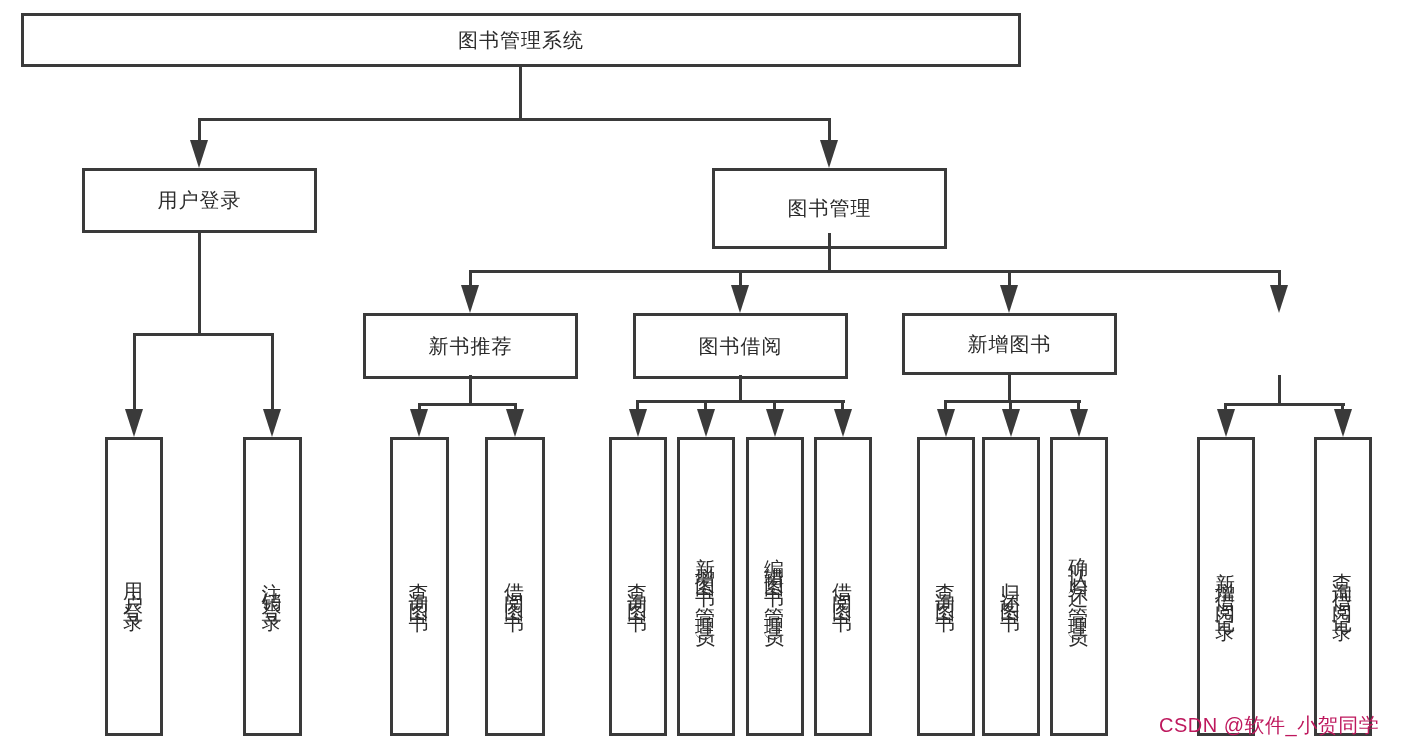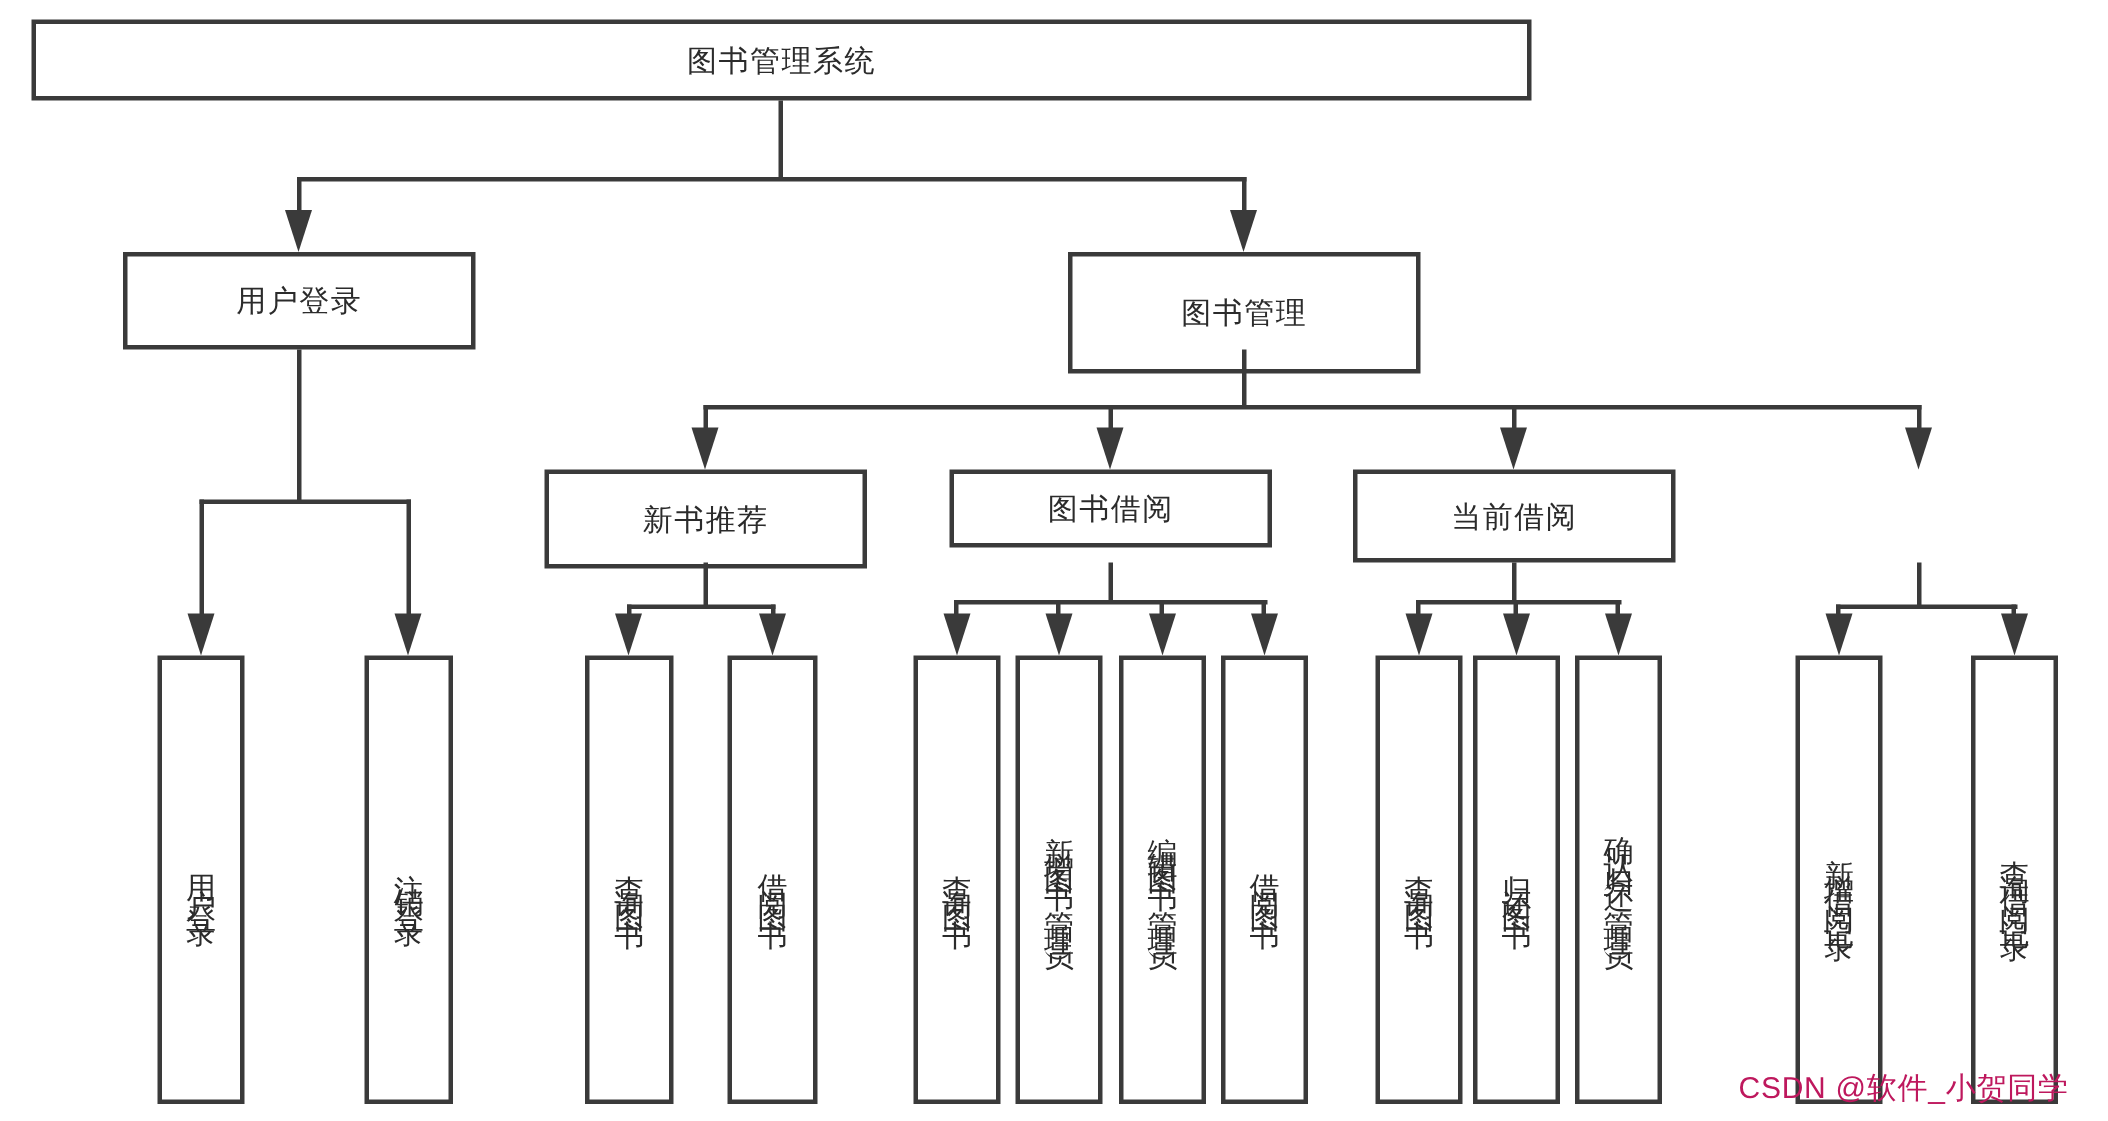--- a/index.html
+++ b/index.html
@@ -90,22 +90,22 @@
   <div class="vline" style="left:469px;top:270px;height:17px;"></div>
   <div class="arrow" style="left:461px;top:285px;"></div>
   <div class="vline" style="left:739px;top:270px;height:17px;"></div>
   <div class="arrow" style="left:731px;top:285px;"></div>
   <div class="vline" style="left:1008px;top:270px;height:17px;"></div>
   <div class="arrow" style="left:1000px;top:285px;"></div>
   <div class="vline" style="left:1278px;top:270px;height:17px;"></div>
   <div class="arrow" style="left:1270px;top:285px;"></div>
 
   <div class="node" style="left:363px;top:313px;width:215px;height:66px;">新书推荐</div>
-  <div class="node" style="left:633px;top:313px;width:215px;height:52px;">图书借阅</div>
-  <div class="node" style="left:902px;top:313px;width:215px;height:62px;">当前借阅</div>
+  <div class="node" style="left:633px;top:313px;width:215px;height:66px;">图书借阅</div>
+  <div class="node" style="left:902px;top:313px;width:215px;height:62px;">新增图书</div>
 
   <div class="vline" style="left:469px;top:375px;height:30px;"></div>
   <div class="hline" style="left:418px;top:403px;width:99px;"></div>
   <div class="vline" style="left:418px;top:403px;height:8px;"></div>
   <div class="arrow" style="left:410px;top:409px;"></div>
   <div class="vline" style="left:514px;top:403px;height:8px;"></div>
   <div class="arrow" style="left:506px;top:409px;"></div>
 
   <div class="vline" style="left:739px;top:375px;height:27px;"></div>
   <div class="hline" style="left:636px;top:400px;width:209px;"></div>

